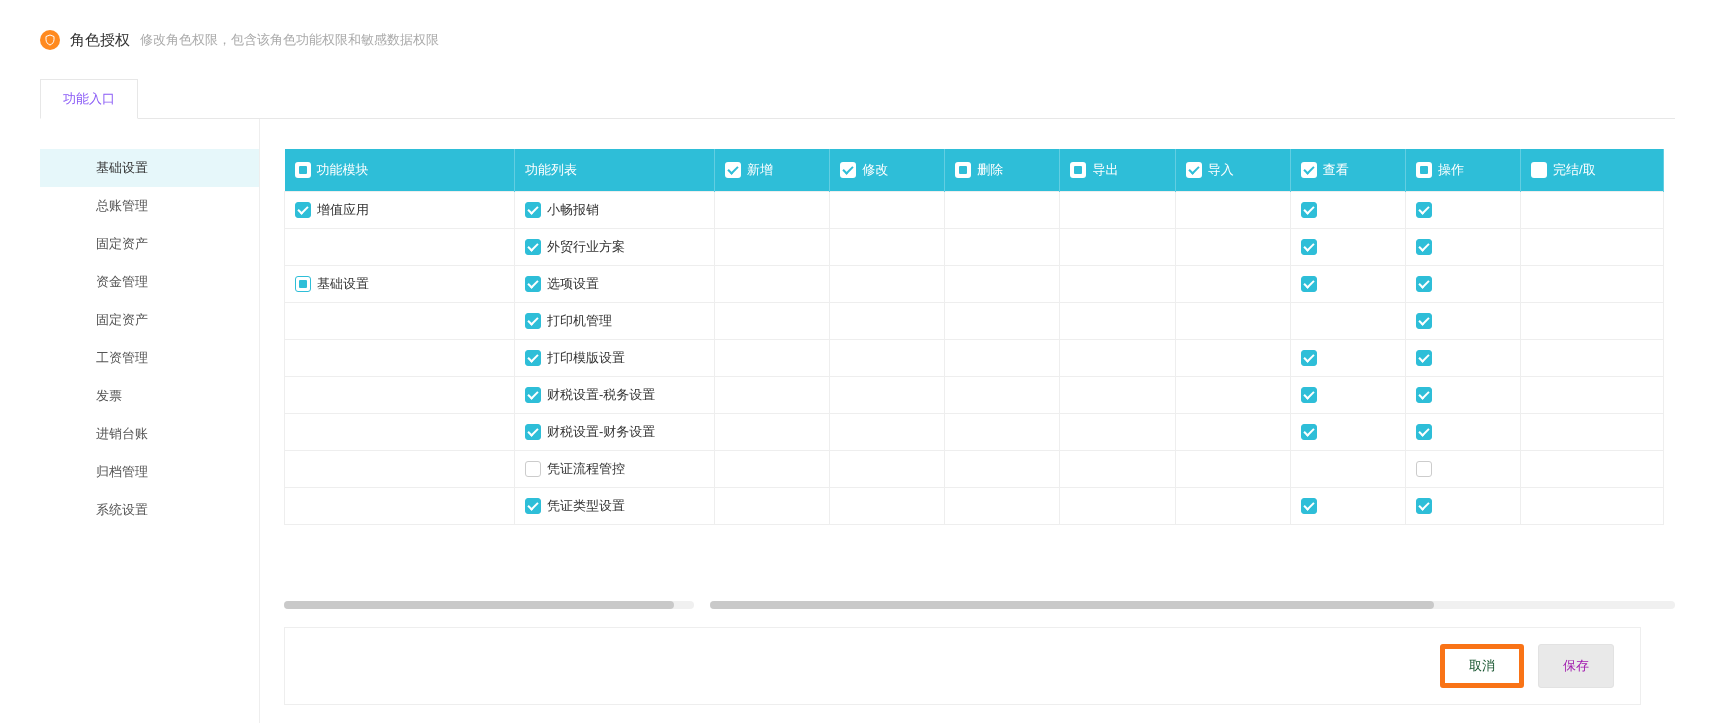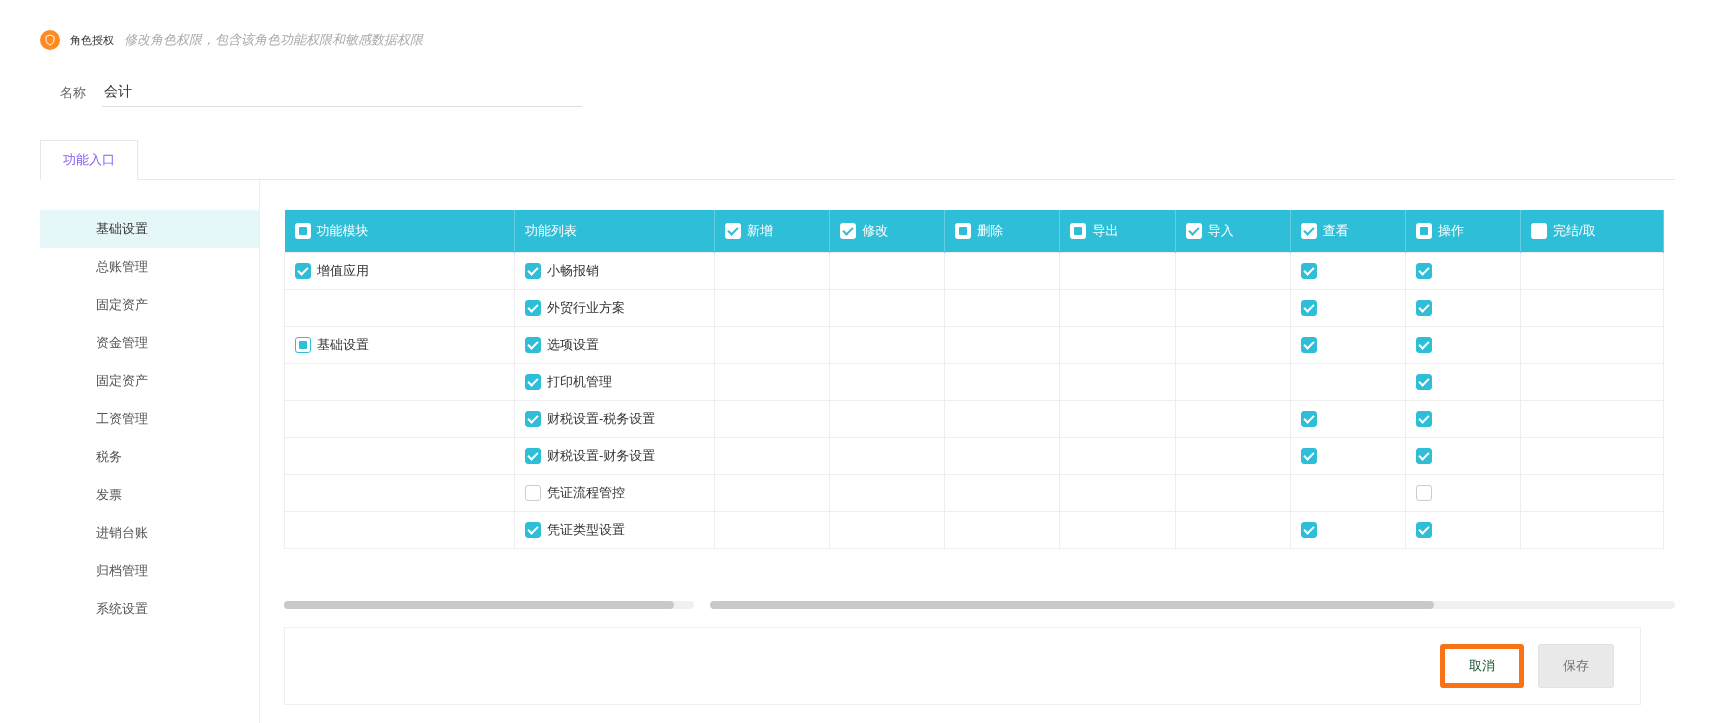--- a/index.html
+++ b/index.html
@@ -12,22 +12,22 @@
   height: 723px;
   overflow: hidden;
 }
 .page { padding: 30px 40px 0 40px; height: 100%; display: flex; flex-direction: column; }
 .header { display: flex; align-items: center; gap: 10px; margin-bottom: 28px; }
 .header-icon {
   width: 20px; height: 20px; border-radius: 50%;
   background: #ff8a1f; display: flex; align-items: center; justify-content: center;
 }
 .header-icon svg { width: 12px; height: 12px; }
-.header-title { font-size: 11px; color: #333; font-weight: 500; }
-.header-sub { font-size: 13px; color: #aaa; font-style: italic; }
+.header-title { font-size: 15px; color: #333; font-weight: 500; }
+.header-sub { font-size: 13px; color: #aaa; }
 .name-row { display: flex; align-items: center; gap: 16px; margin-left: 20px; margin-bottom: 32px; }
 .name-label { color: #666; font-size: 13px; }
 .name-input {
   border: none; border-bottom: 1px solid #ddd; font-size: 14px;
   padding: 6px 2px; width: 480px; outline: none; color: #333; background: transparent;
 }
 .tab-bar { border-bottom: 1px solid #e7e7e7; display: flex; }
 .tab {
   padding: 10px 22px; border: 1px solid #e7e7e7; border-bottom: none;
   color: #8b5cf6; font-size: 13px; background: #fff; position: relative; top: 1px;
@@ -87,57 +87,52 @@
 .hscroll-track { height: 8px; background: #f0f0f0; border-radius: 4px; position: relative; }
 .hscroll-thumb { position: absolute; height: 8px; background: #c9c9c9; border-radius: 4px; top: 0; }
 .footer {
   border: 1px solid #eee; padding: 16px 0; margin: 10px 34px 18px 0;
   display: flex; justify-content: flex-end; gap: 14px; padding-right: 26px;
 }
 .btn {
   padding: 8px 24px; border-radius: 3px; font-size: 13px; cursor: pointer;
 }
 .btn-secondary { background: #fff; border: 5px solid #f97316; color: #14532d; }
-.btn-primary { background: #e9e9e9; border: 1px solid #e2e2e2; color: #737373; }
+.btn-primary { background: #e9e9e9; border: 1px solid #e2e2e2; color: #a21caf; }
 .table-wrap::-webkit-scrollbar { width: 10px; height: 10px; }
 .table-wrap::-webkit-scrollbar-track { background: #f0f0f0; border-radius: 5px; }
 .table-wrap::-webkit-scrollbar-thumb { background: #c9c9c9; border-radius: 5px; }
 </style>
 </head>
 <body>
 
 <div class="page">
   <div class="header">
     <span class="header-icon">
       <svg viewBox="0 0 24 24" fill="none">
           <path d="M12 2 4 5v6c0 5 3.4 9.5 8 11 4.6-1.5 8-6 8-11V5l-8-3Z" stroke="#fff" stroke-width="2"></path>
         </svg>
     </span>
     <span class="header-title">角色授权</span>
     <span class="header-sub">修改角色权限，包含该角色功能权限和敏感数据权限</span>
   </div>
 
-  <div class="name-row">
-    <span class="name-label">名称</span>
-    <input class="name-input" value="会计" style="">
-  </div>
 
   <div class="tab-bar">
     <div class="tab active">功能入口</div>
   </div>
 
   <div class="main">
     <div class="sidebar" id="sidebar">
         <div class="sidebar-item active">基础设置</div>
         <div class="sidebar-item">总账管理</div>
         <div class="sidebar-item">固定资产</div>
         <div class="sidebar-item">资金管理</div>
         <div class="sidebar-item">固定资产</div>
         <div class="sidebar-item">工资管理</div>
-        <div class="sidebar-item">税务</div>
         <div class="sidebar-item">发票</div>
         <div class="sidebar-item">进销台账</div>
         <div class="sidebar-item">归档管理</div>
         <div class="sidebar-item">系统设置</div>
       </div>
 
     <div class="content">
       <div class="table-wrap">
         <table class="table">
           <thead>
@@ -198,20 +193,32 @@
                 <td></td>
                 <td></td>
                 <td></td>
                 <td></td>
                 <td></td>
                 <td><span class="cbx checked"></span></td>
                 <td></td>
               </tr>
               <tr>
                 <td></td>
+                <td><span class="cbx checked"></span><span class="cell-label">打印模版设置</span></td>
+                <td></td>
+                <td></td>
+                <td></td>
+                <td></td>
+                <td></td>
+                <td><span class="cbx checked"></span></td>
+                <td><span class="cbx checked"></span></td>
+                <td></td>
+              </tr>
+              <tr>
+                <td></td>
                 <td><span class="cbx checked"></span><span class="cell-label">财税设置-税务设置</span></td>
                 <td></td>
                 <td></td>
                 <td></td>
                 <td></td>
                 <td></td>
                 <td><span class="cbx checked"></span></td>
                 <td><span class="cbx checked"></span></td>
                 <td></td>
               </tr>

